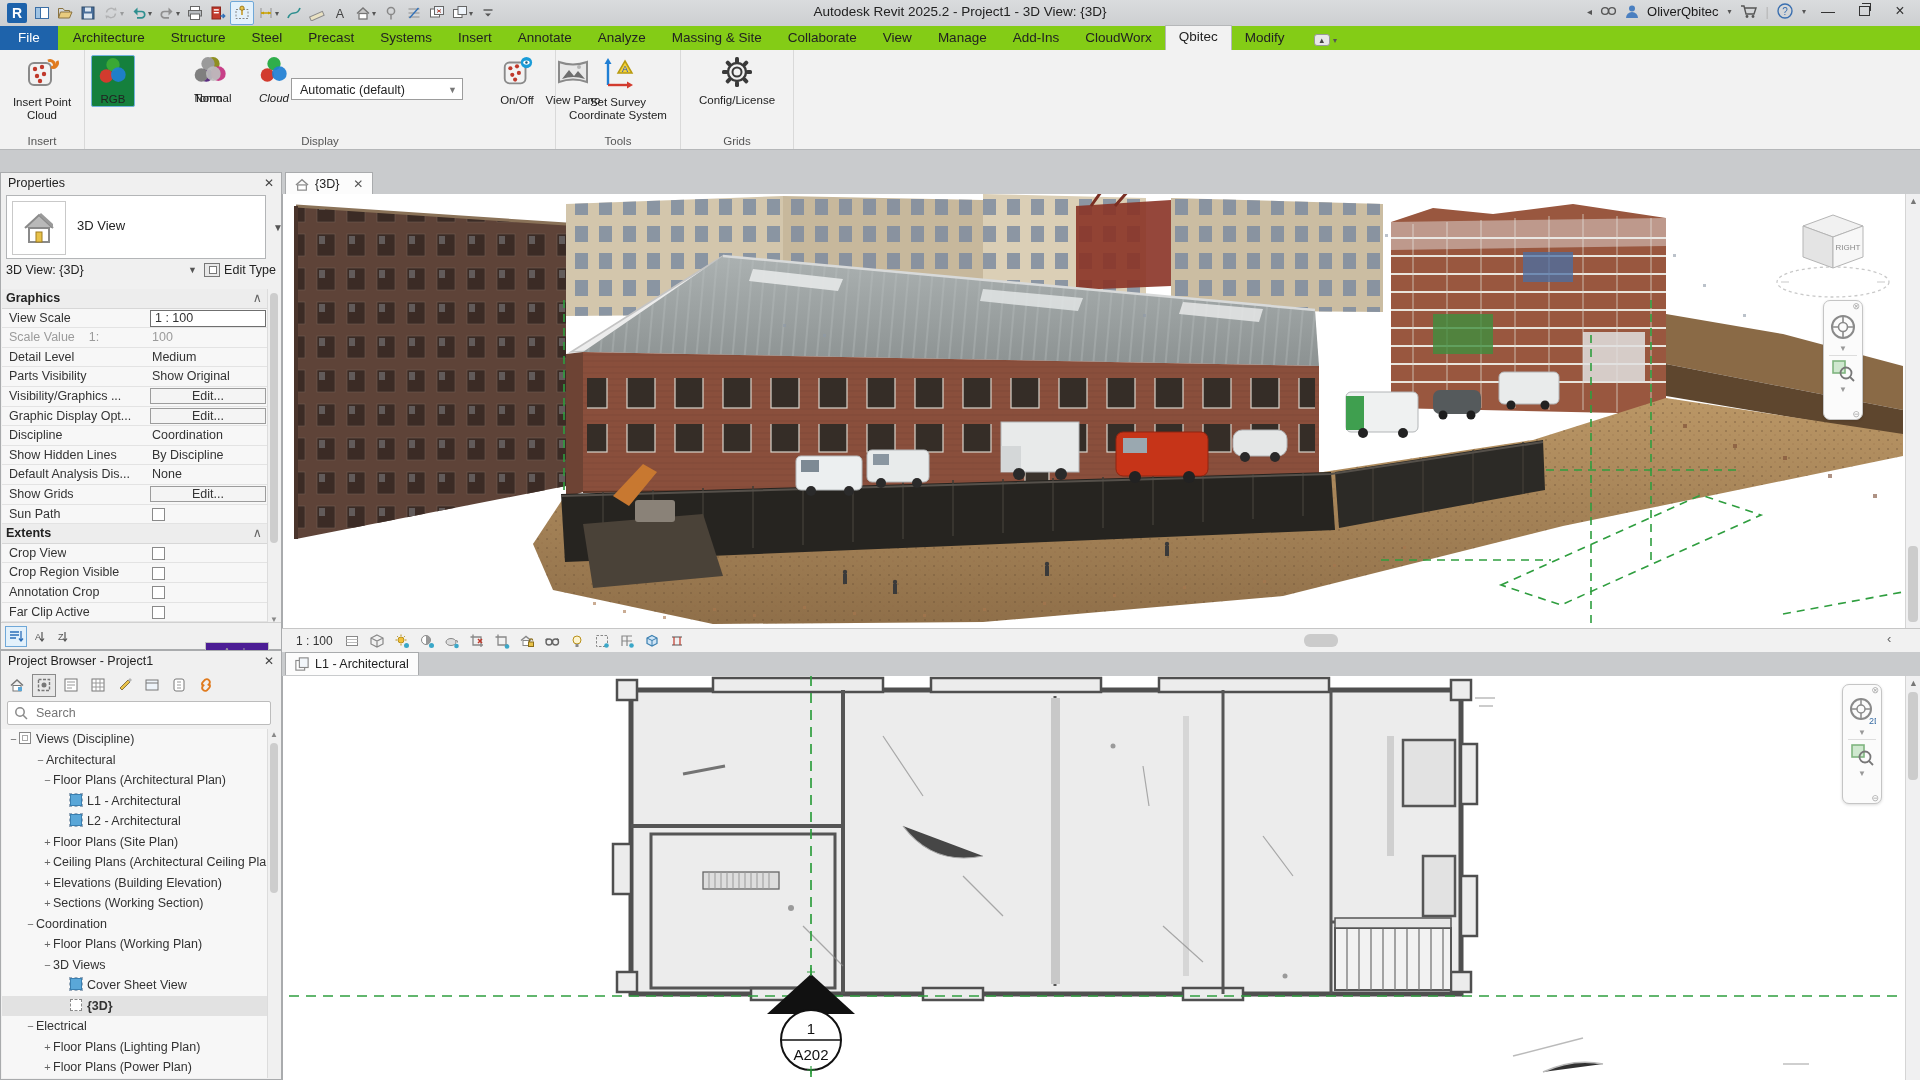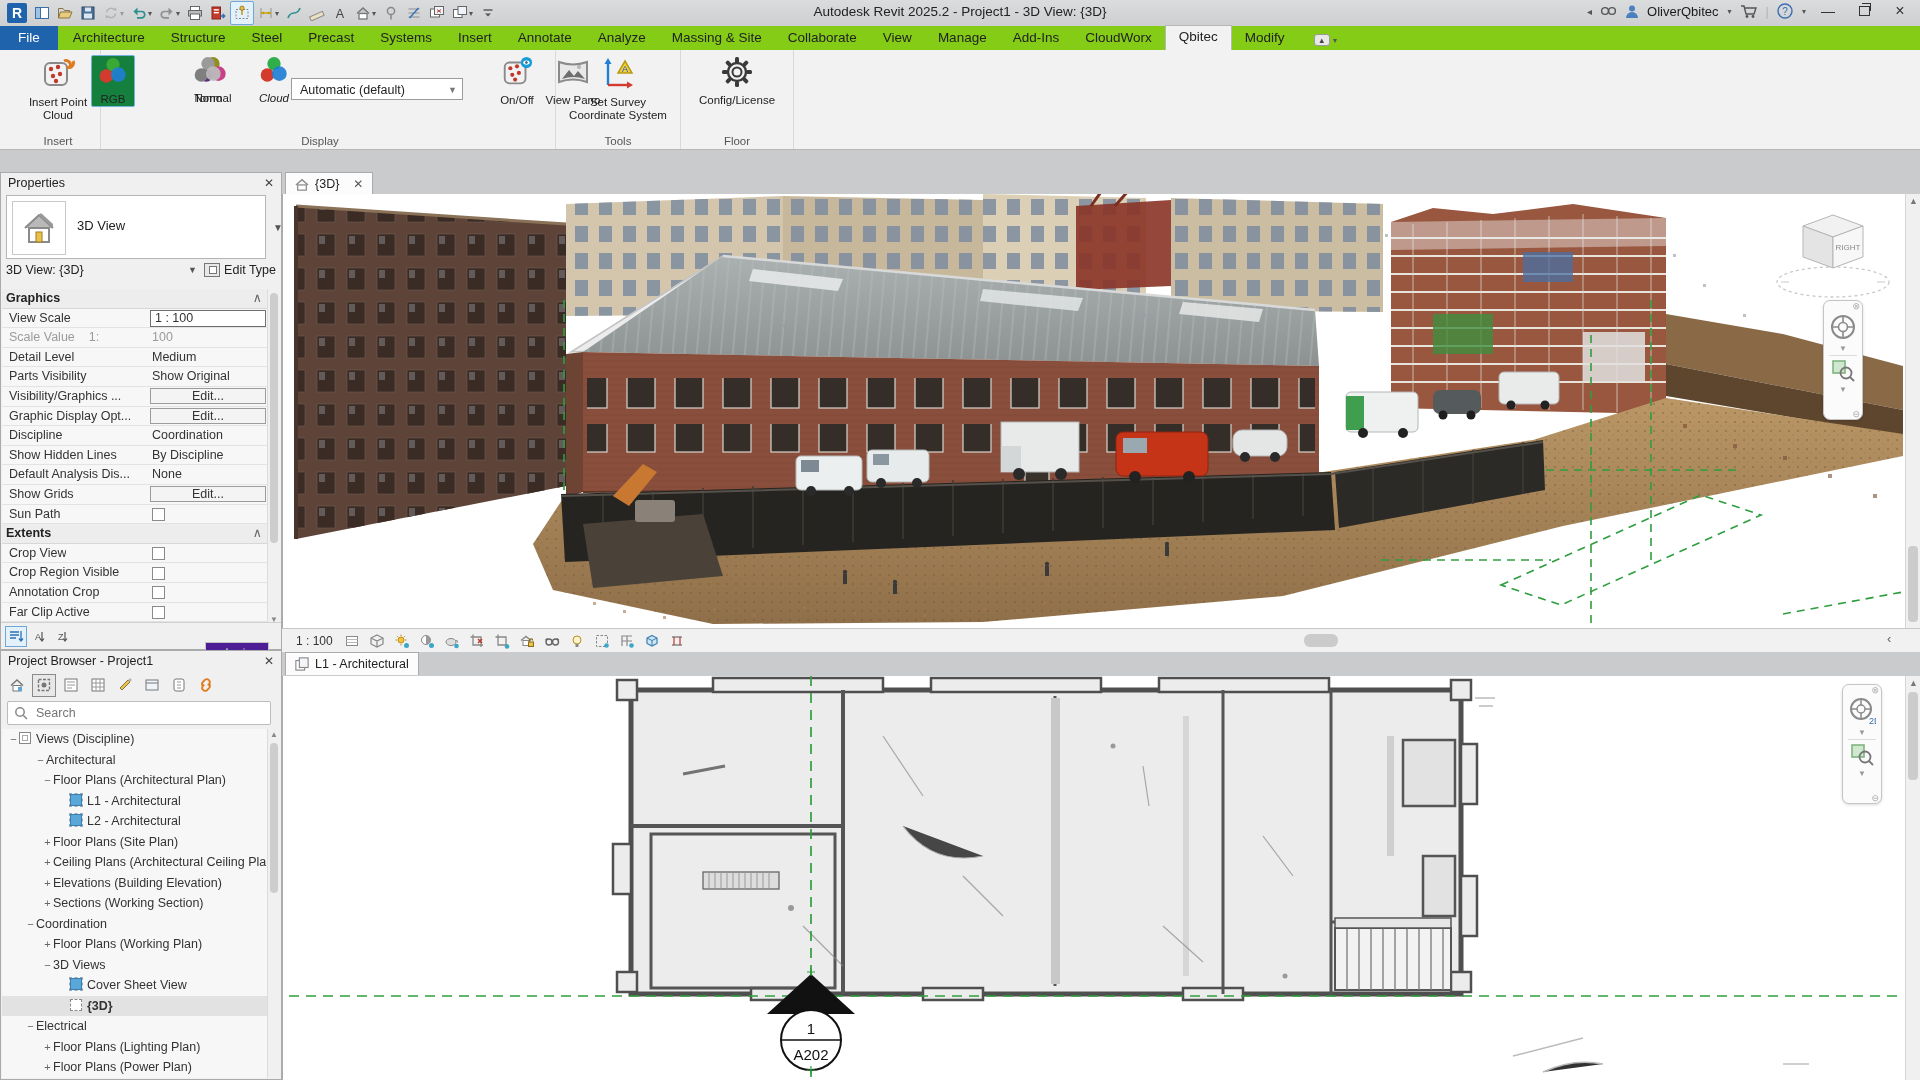--- a/index.html
+++ b/index.html
@@ -310,21 +310,21 @@
         <div class="rtab active">Qbitec</div>
         <div class="rtab">Modify</div>
       </div>
     <div id="ribbon-toggle">
         <span class="pill">▴</span>
         <span class="caret">▾</span>
       </div>
   </div>
 
   <div id="ribbon" class="abs">
-    <div class="panel" style="left:16px;width:84px">
+    <div class="panel" style="left:0;width:84px">
       <div class="rbtn" style="left:5px;top:5px;width:74px">
         <span class="ricon">
           <svg width="36" height="36" viewBox="0 0 36 36">
               <rect x="5" y="8" width="22" height="22" rx="5" fill="none" stroke="#8a8a8a" stroke-width="2"></rect>
               <circle cx="11" cy="14" r="2.2" fill="#c0392b"></circle>
               <circle cx="18" cy="12" r="2.2" fill="#c0392b"></circle>
               <circle cx="13" cy="21" r="2.2" fill="#c0392b"></circle>
               <circle cx="20" cy="19" r="2.2" fill="#c0392b"></circle>
               <circle cx="16" cy="26" r="2.2" fill="#c0392b"></circle>
               <path d="M24 6 a4.5 4.5 0 0 1 6 6" fill="none" stroke="#e07b1f" stroke-width="3"></path>
@@ -420,21 +420,21 @@
                 <rect x="15" y="2" width="4" height="6" rx="1.5" transform="rotate(45 17 17)"></rect>
                 <rect x="15" y="26" width="4" height="6" rx="1.5" transform="rotate(45 17 17)"></rect>
                 <rect x="2" y="15" width="6" height="4" rx="1.5" transform="rotate(45 17 17)"></rect>
                 <rect x="26" y="15" width="6" height="4" rx="1.5" transform="rotate(45 17 17)"></rect>
               </g>
               <circle cx="17" cy="17" r="4.5" fill="#f2f2f2" stroke="#3a3a3a" stroke-width="2"></circle>
             </svg>
         </span>
         <span>Config/License</span>
       </div>
-      <div class="grouplabel">Floor</div>
+      <div class="grouplabel">Grids</div>
     </div>
   </div>
 
   <div id="properties" class="abs lpanel">
     <div class="phead"><span>Properties</span><span class="x">✕</span></div>
     <div id="type-selector">
       <span class="tsicon">
         <svg width="40" height="40" viewBox="0 0 40 40">
             <path d="M6 20 L20 7 L34 20" fill="#b9b9b9" stroke="#8a8a8a" stroke-width="2"></path>
             <path d="M20 7 L34 20 L34 16 L22 5 Z" fill="#9a9a9a"></path>

